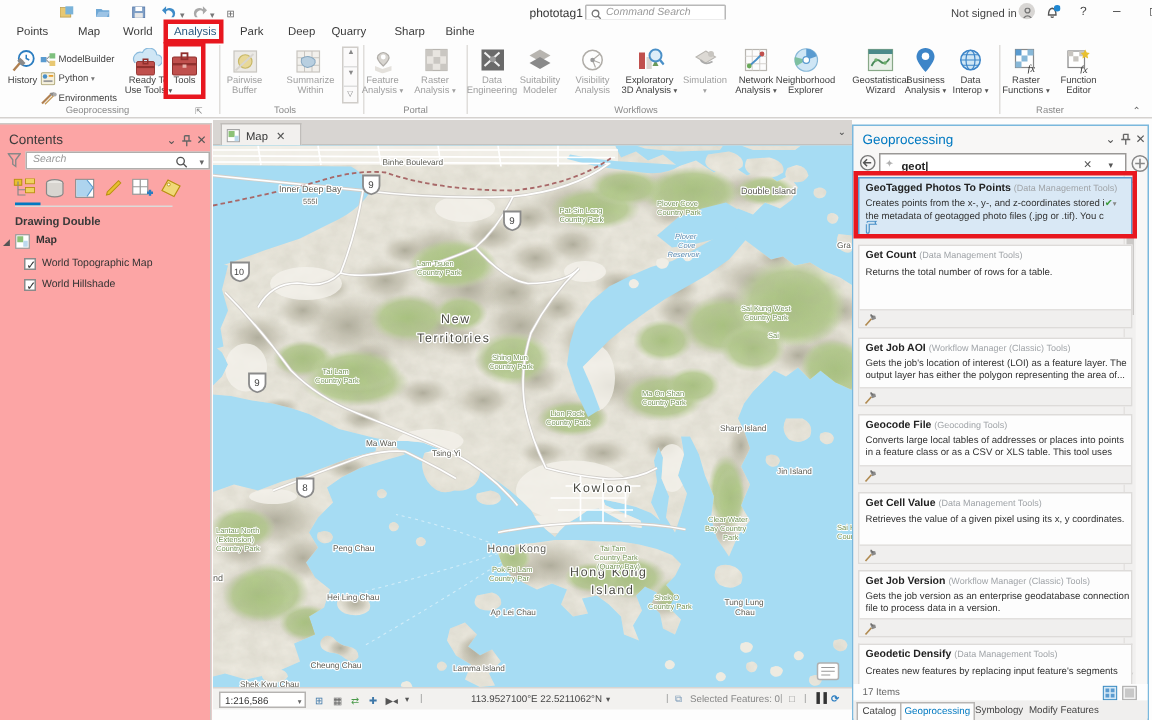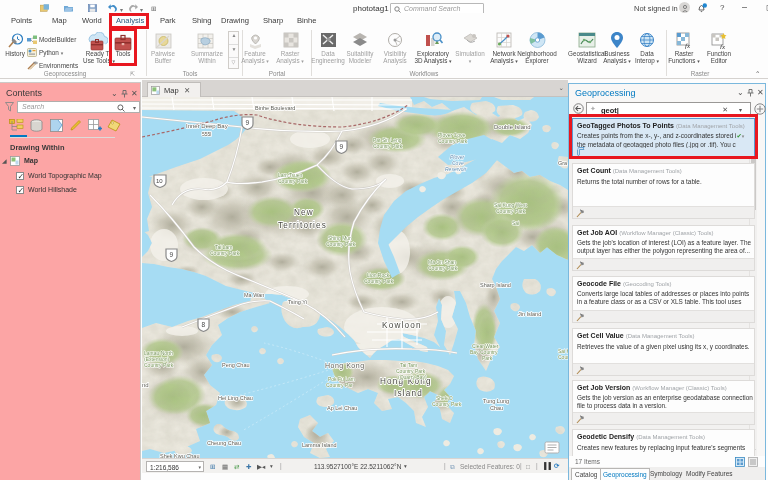--- a/index.html
+++ b/index.html
@@ -105,22 +105,22 @@
     <div class="winbtn" style="left:730px;font-size:8px;top:2.5px;">◻</div>
     <div class="winbtn" style="left:754px;">✕</div>
   </div>
 
   <div id="menutabs">
     <span class="mtab" style="left:11px">Points</span>
     <span class="mtab" style="left:52px">Map</span>
     <span class="mtab" style="left:82px">World</span>
     <span class="mtab" style="left:116px;color:#2b5a80">Analysis</span>
     <span class="mtab" style="left:160px">Park</span>
-    <span class="mtab" style="left:192px">Shing</span>
-    <span class="mtab" style="left:221px">Drawing</span>
+    <span class="mtab" style="left:192px">Deep</span>
+    <span class="mtab" style="left:221px">Quarry</span>
     <span class="mtab" style="left:263px">Sharp</span>
     <span class="mtab" style="left:297px">Binhe</span>
   </div>
 
   <div id="ribbon">
 
     <div class="grplabel" style="left:25px">Geoprocessing</div>
     <div class="grplabel" style="left:150px">Tools</div>
     <div class="grplabel" style="left:237px">Portal</div>
     <div class="grplabel" style="left:384px">Workflows</div>
@@ -338,21 +338,21 @@
         <path d="M0.5 5.5 L10.5 5.5 M5.5 0.5 L5.5 10.5" stroke="#999" stroke-width="0.8"></path>
         <path d="M10 9.5 L14 9.5 M12 7.5 L12 11.5" stroke="#2b7dc0" stroke-width="1.6"></path>
       </svg>
       <svg class="abs" style="left:107px;top:2px;width:14px;height:13px" viewBox="0 0 14 13">
         <path d="M5 1 L13 5 L9 12 L1 8 Z" fill="#f0d878" stroke="#b89010" stroke-width="0.8"></path>
         <circle cx="5.5" cy="4" r="1" fill="#fff" stroke="#b89010" stroke-width="0.6"></circle>
       </svg>
     </div>
     <div id="lp-underline"></div>
     <div id="lp-divider"></div>
-    <div id="lp-dorder">Drawing Within</div>
+    <div id="lp-dorder">Drawing Double</div>
     <div class="lp-row" style="left:2px;top:74px;color:#555;font-size:6px;">◢</div>
     <svg class="abs" style="left:10px;top:73px;width:10px;height:10px" viewBox="0 0 10 10">
         <rect x="0.5" y="0.5" width="9" height="9" fill="#fff" stroke="#999" stroke-width="0.8"></rect>
         <rect x="1.5" y="1.5" width="4" height="4" fill="#8cc177"></rect>
         <rect x="5.5" y="4.5" width="3" height="4" fill="#bcd9ee"></rect>
       </svg>
     <div class="lp-row" style="left:24px;top:74px;font-weight:bold;">Map</div>
     <div class="cbx" style="left:16px;top:89px;"></div>
     <div class="lp-row" style="left:28px;top:89px;">World Topographic Map</div>
     <div class="cbx" style="left:16px;top:103px;"></div>

